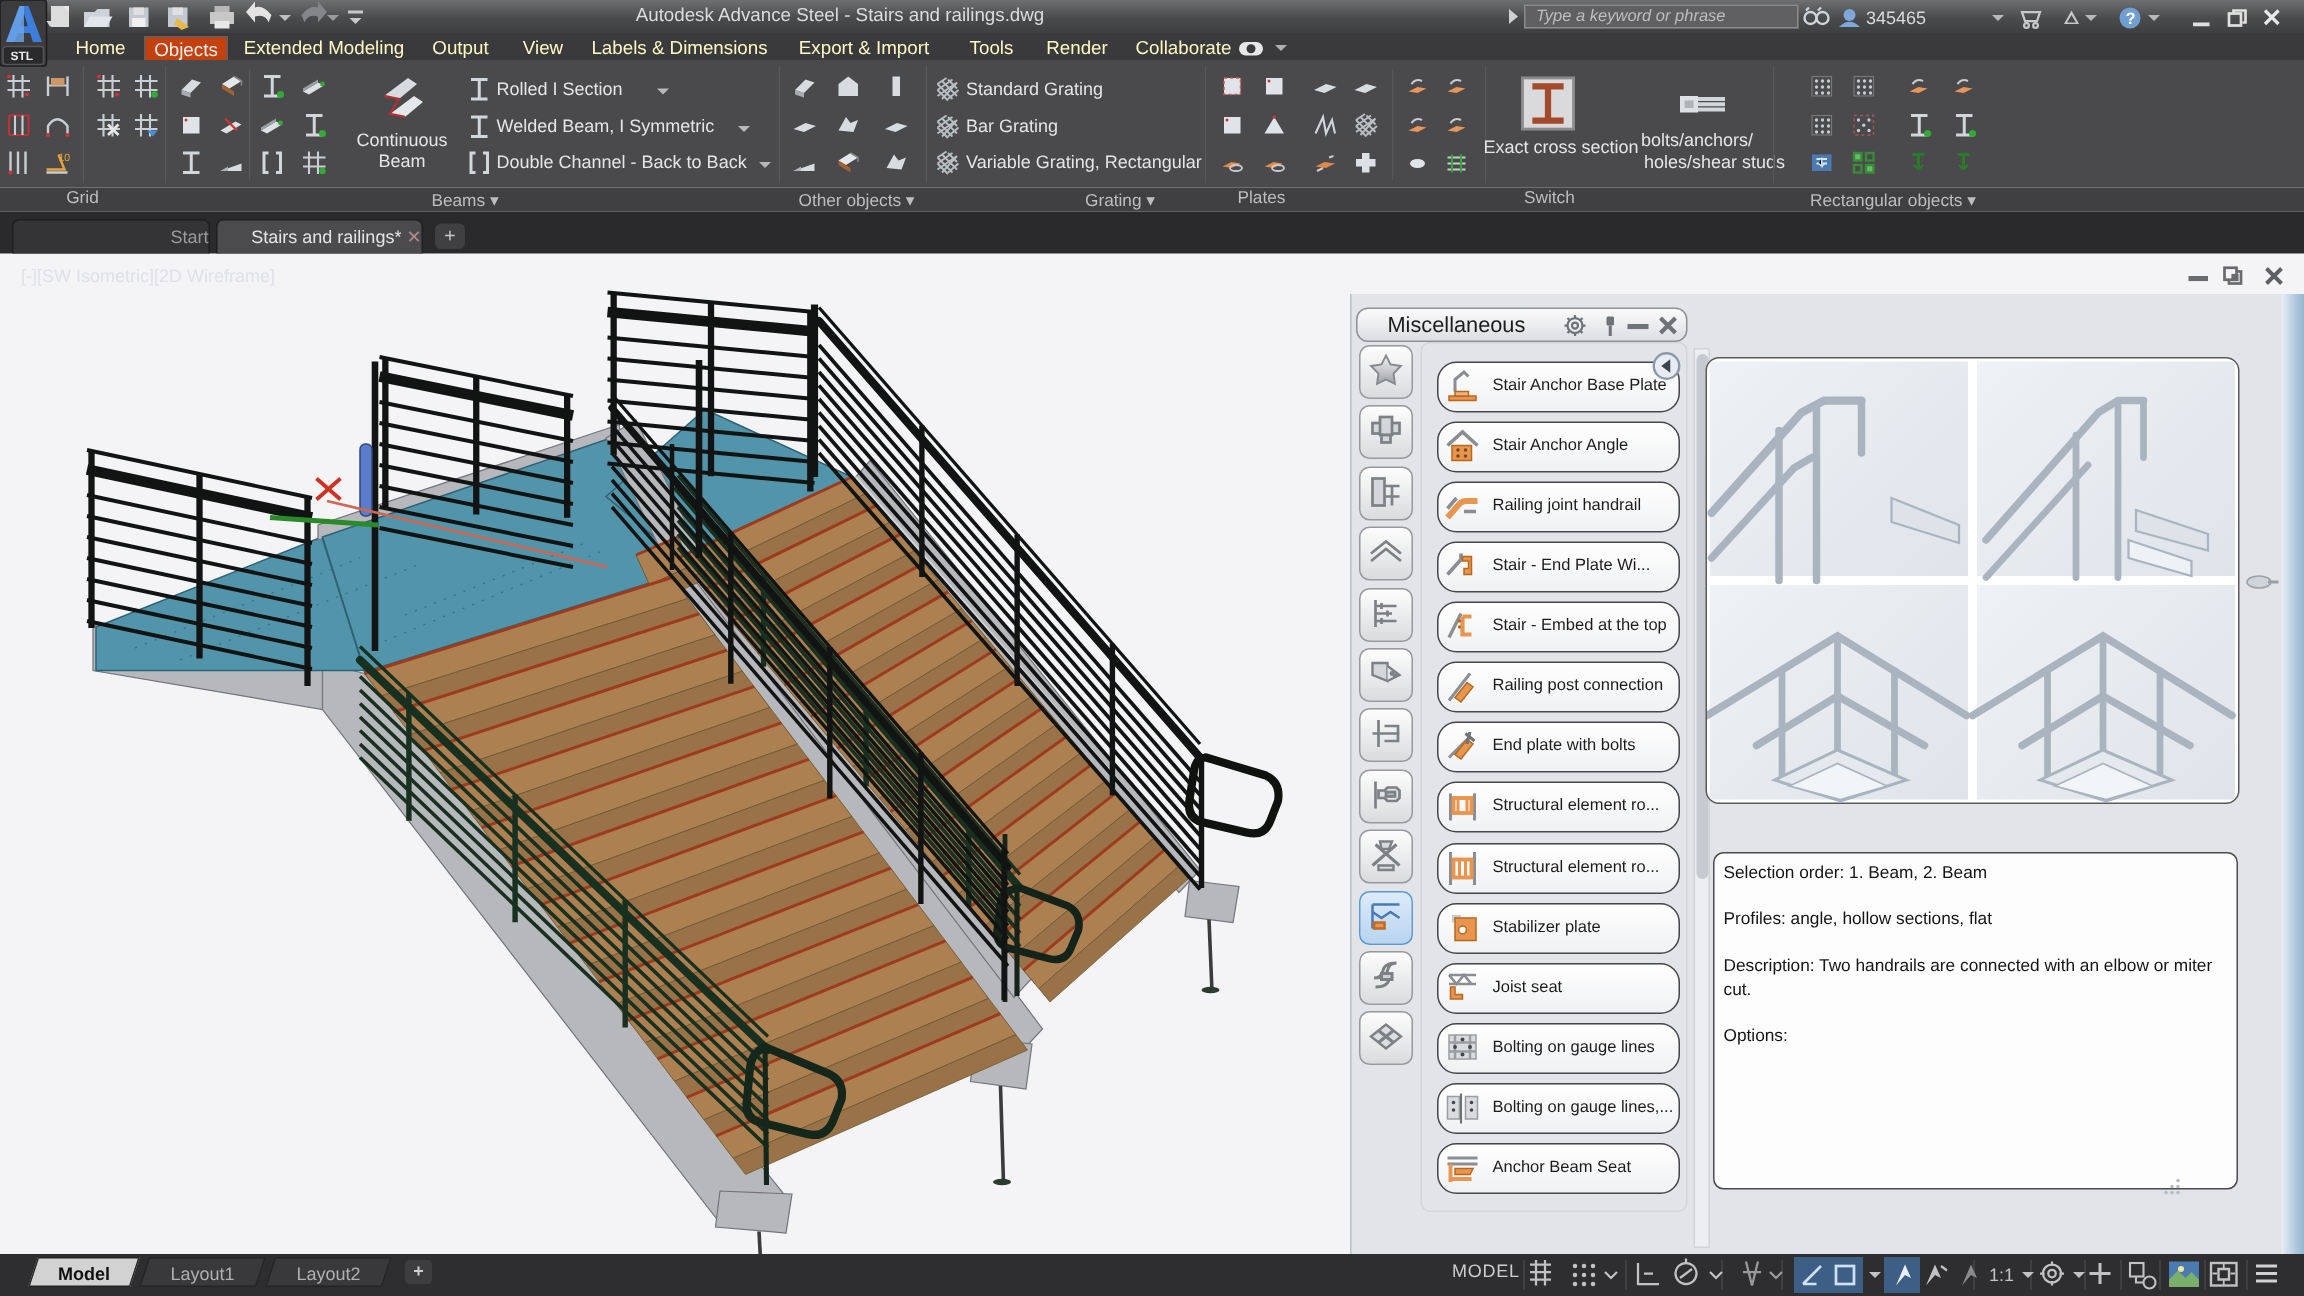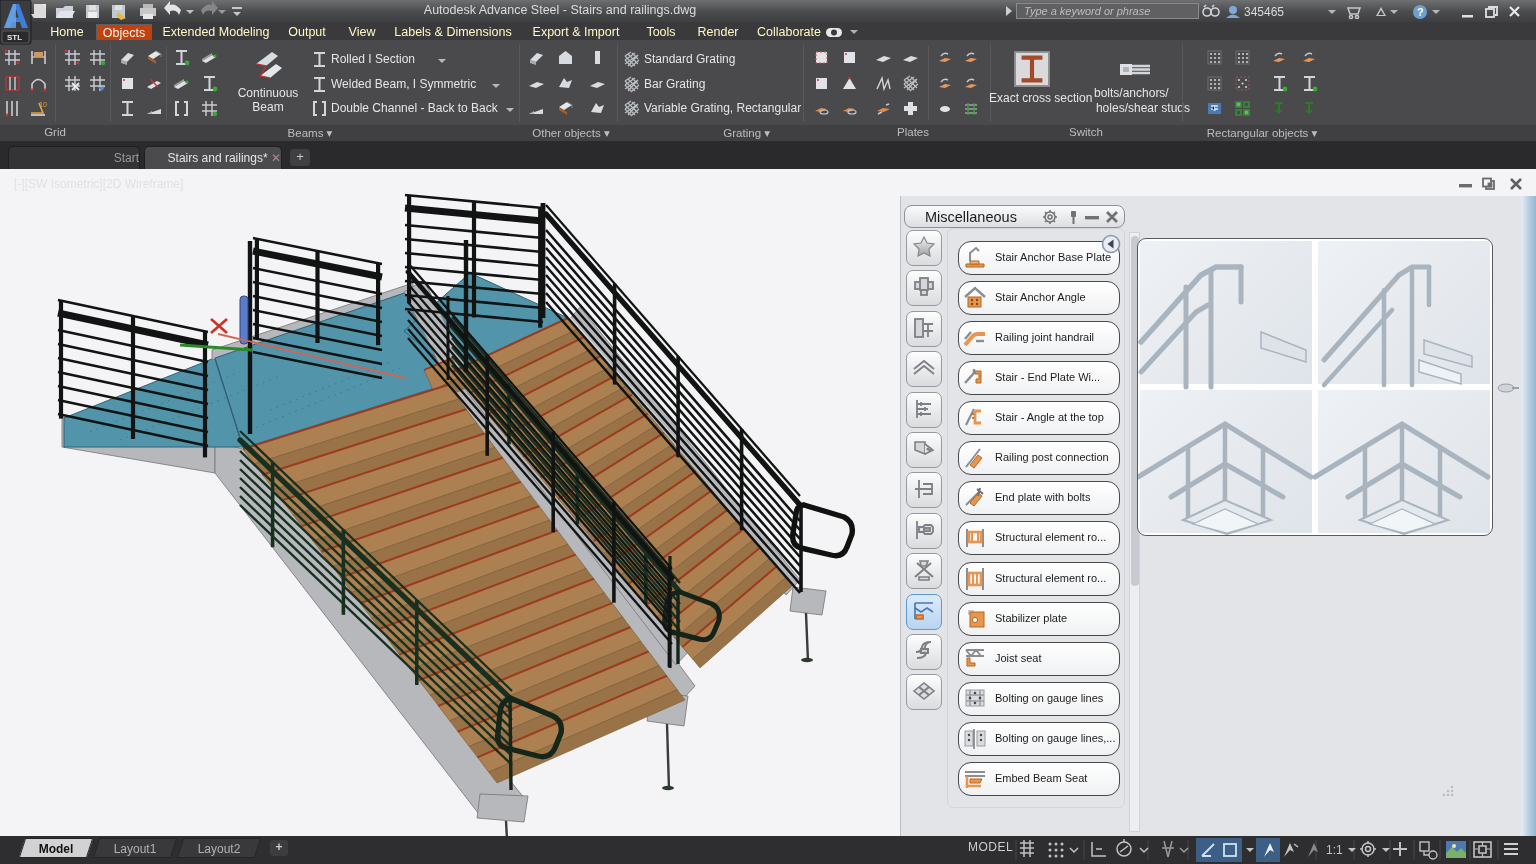--- a/index.html
+++ b/index.html
@@ -471,22 +471,22 @@
 <svg class="abs" style="left:1300px;top:59px" width="19" height="19" viewBox="0 0 19 19">
       <path d="M5 4 h8 M9 4 v10" stroke="#2a7a2a" stroke-width="2"></path>
       <path d="M9 14 l-3 -3 M9 14 l3 -3" stroke="#2a7a2a" stroke-width="1.5"></path>
     </svg>
 </div>
 <div id="labelrow" class="abs">
 <div class="glabel" style="left:-15px;width:140px;text-align:center">Grid</div>
 <div class="glabel" style="left:240px;width:140px;text-align:center">Beams ▾</div>
 <div class="glabel" style="left:501px;width:140px;text-align:center">Other objects ▾</div>
 <div class="glabel" style="left:630px;width:140px;text-align:right">Grating ▾</div>
-<div class="glabel" style="left:789px;width:140px;text-align:right">Plates</div>
-<div class="glabel" style="left:1016px;width:140px;text-align:center">Switch</div>
+<div class="glabel" style="left:825px;width:140px;text-align:left">Plates</div>
+<div class="glabel" style="left:1016px;width:140px;">Switch</div>
 <div class="glabel" style="left:1192px;width:140px;text-align:center">Rectangular objects ▾</div>
 </div>
 <div id="doctabs" class="abs">
 <div class="dtab" style="left:8px;width:132px">Start</div>
 <div class="dtab sel" style="left:144px;width:138px">Stairs and railings* <span style="color:#b08a8a">✕</span></div>
 <div class="abs" style="left:290px;top:8px;width:20px;height:17px;background:#404042;border-radius:4px;color:#c8c8c8;font-size:13px;text-align:center;line-height:16px">+</div>
 </div>
 <svg class="abs" style="left:0;top:169px;z-index:1" width="1536" height="667" viewBox="0 169 1536 667">
 <rect x="0" y="169" width="1536" height="667" fill="#f4f4f6"></rect>
 <text x="14" y="188" font-size="12" fill="#dfe1e6">[-][SW Isometric][2D Wireframe]</text>
@@ -856,21 +856,21 @@
 <div class="abs" style="left:94px;top:175px;font-size:11px;color:#1c1c1c;z-index:22;white-space:nowrap">Stair - End Plate Wi...</div>
 <div class="pbtn" style="top:205px"></div>
 <svg class="abs" style="left:61px;top:209px;z-index:22" width="26" height="26" viewBox="0 0 26 26">
       <path d="M4 20 L12 4" stroke="#8a8d91" stroke-width="2.2"></path>
       <path d="M13 6 h6 M13 6 v12 h6" fill="none" stroke="#e8954f" stroke-width="2.8"></path>
       <g fill="#b5691e">
         <circle cx="11" cy="9" r="1.1"></circle>
         <circle cx="11" cy="13" r="1.1"></circle>
       </g>
     </svg>
-<div class="abs" style="left:94px;top:215px;font-size:11px;color:#1c1c1c;z-index:22;white-space:nowrap">Stair - Angle at the top</div>
+<div class="abs" style="left:94px;top:215px;font-size:11px;color:#1c1c1c;z-index:22;white-space:nowrap">Stair - Embed at the top</div>
 <div class="pbtn" style="top:245px"></div>
 <svg class="abs" style="left:61px;top:249px;z-index:22" width="26" height="26" viewBox="0 0 26 26">
       <path d="M4 22 L18 4" stroke="#8a8d91" stroke-width="2"></path>
       <path d="M8 20 L16 10 L20 13 L12 23 Z" fill="#e8954f" stroke="#b5691e"></path>
     </svg>
 <div class="abs" style="left:94px;top:255px;font-size:11px;color:#1c1c1c;z-index:22;white-space:nowrap">Railing post connection</div>
 <div class="pbtn" style="top:285px"></div>
 <svg class="abs" style="left:61px;top:289px;z-index:22" width="26" height="26" viewBox="0 0 26 26">
       <path d="M4 20 L18 6" stroke="#8a8d91" stroke-width="2"></path>
       <path d="M8 18 L16 8 L20 11 L12 21 Z" fill="#e8954f" stroke="#b5691e"></path>
@@ -934,21 +934,21 @@
         </g>
       </g>
     </svg>
 <div class="abs" style="left:94px;top:536px;font-size:11px;color:#1c1c1c;z-index:22;white-space:nowrap">Bolting on gauge lines,...</div>
 <div class="pbtn" style="top:566px"></div>
 <svg class="abs" style="left:61px;top:570px;z-index:22" width="26" height="26" viewBox="0 0 26 26">
       <path d="M3 6 h20 M3 10 h20" stroke="#8a8d91" stroke-width="2"></path>
       <path d="M5 10 v12 M5 20 h14" stroke="#e8954f" stroke-width="2.6"></path>
       <path d="M8 13 h12 l-2 4 h-10 z" fill="#e8954f" stroke="#b5691e"></path>
     </svg>
-<div class="abs" style="left:94px;top:576px;font-size:11px;color:#1c1c1c;z-index:22;white-space:nowrap">Embed Beam Seat</div>
+<div class="abs" style="left:94px;top:576px;font-size:11px;color:#1c1c1c;z-index:22;white-space:nowrap">Anchor Beam Seat</div>
 <div class="abs" style="left:46px;top:32px;width:178px;height:580px;border:1px solid #d2d5d9;border-radius:6px;background:transparent"></div>
 <svg class="abs" style="left:200px;top:38px;z-index:23" width="20" height="20">
       <circle cx="10" cy="10" r="8.5" fill="#e8ecf2" stroke="#8a9aac" stroke-width="1.6"></circle>
       <path d="M12.5 5.5 v9 l-6 -4.5 z" fill="#3c4450"></path>
     </svg>
 <div class="abs" style="left:228px;top:36px;width:11px;height:600px;background:#eceef1;border:1px solid #d0d3d7"></div>
 <div class="abs" style="left:229.5px;top:40px;width:8px;height:350px;background:#c7cbd1;border-radius:4px"></div>
 <div class="prev">
 <div class="quad" style="left:2px;top:2px;width:172px;height:143px"></div>
 <div class="quad" style="left:180px;top:2px;width:172px;height:143px"></div>
@@ -982,20 +982,23 @@
           <path d="M82 35 V120 M45 55 V125 M120 55 V125" stroke-width="4.5"></path>
           <path d="M40 128 L82 108 L128 128 L84 142 Z" fill="#e4e9ee" stroke-width="2"></path>
           <path d="M50 132 L82 117 L115 132 L84 141 Z" fill="#f2f5f8" stroke-width="1.2"></path>
         </g>
 </svg>
 </div>
 <svg class="abs" style="left:595px;top:185px;z-index:22" width="24" height="14">
       <ellipse cx="10" cy="7" rx="8" ry="4" fill="#d0d4d9" stroke="#9aa0a8"></ellipse>
       <path d="M16 7 h7" stroke="#9aa0a8" stroke-width="2"></path>
     </svg>
+<div class="desc">
+      <div class="txt">Selection order: 1. Beam, 2. Beam<br><br>Profiles: angle, hollow sections, flat<br><br>Description: Two handrails are connected with an elbow or miter cut.<br><br>Options:</div>
+    </div>
 <svg class="abs" style="left:540px;top:588px;z-index:22" width="14" height="14">
       <g fill="#b8bcc2">
         <circle cx="11" cy="3" r="1.2"></circle>
         <circle cx="7" cy="7" r="1.2"></circle>
         <circle cx="11" cy="7" r="1.2"></circle>
         <circle cx="3" cy="11" r="1.2"></circle>
         <circle cx="7" cy="11" r="1.2"></circle>
         <circle cx="11" cy="11" r="1.2"></circle>
       </g>
     </svg>

